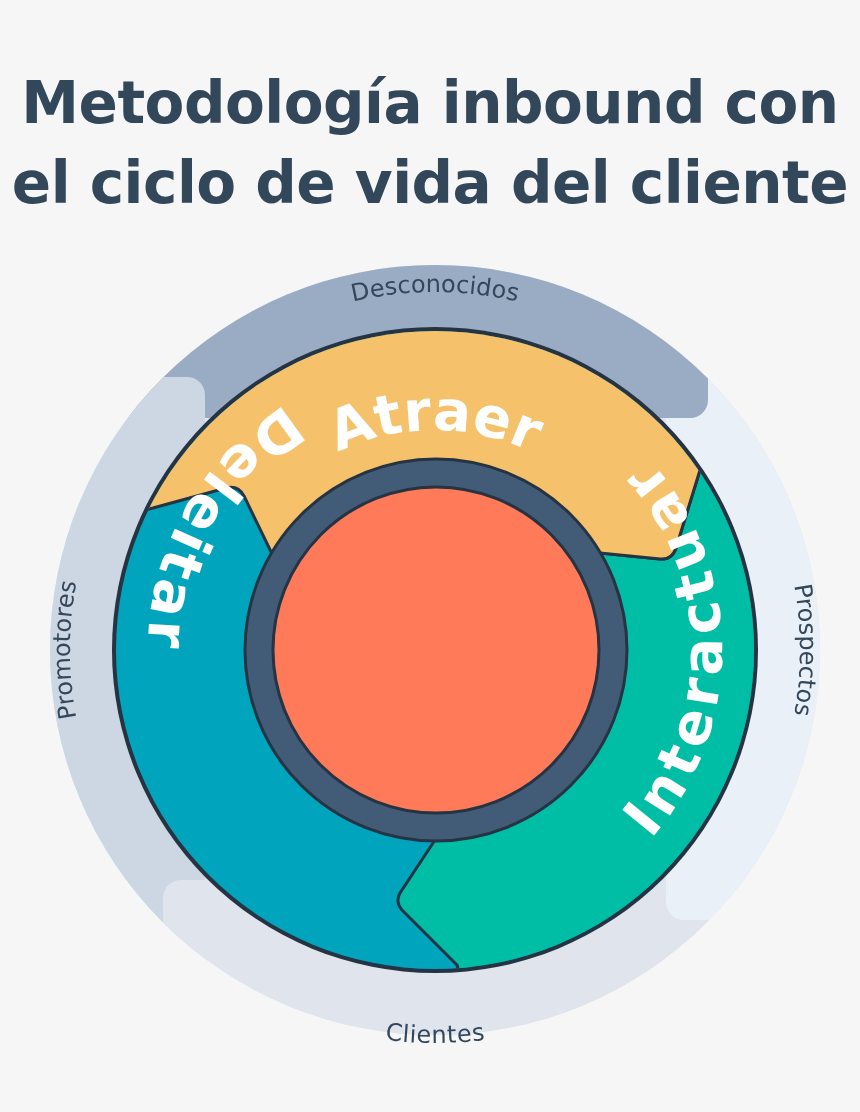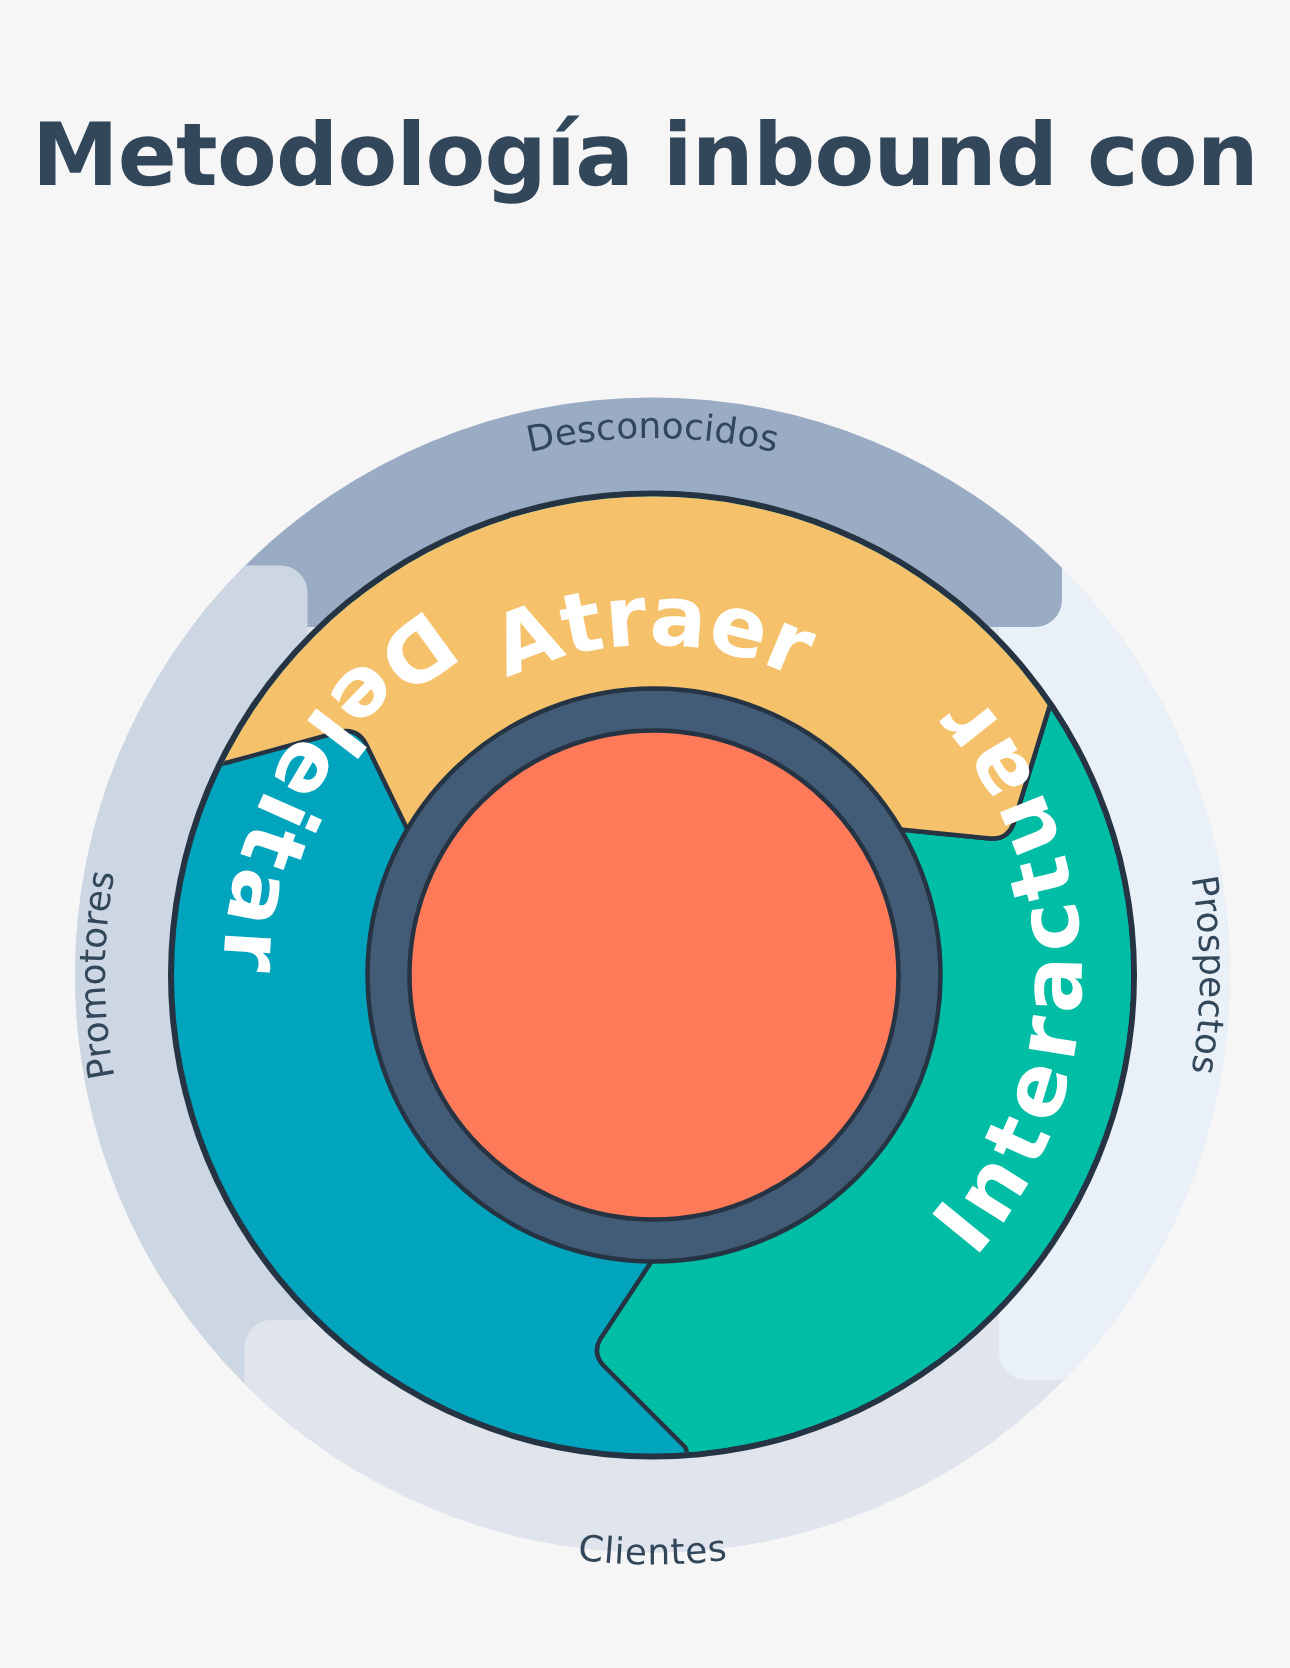--- a/index.html
+++ b/index.html
@@ -25,20 +25,21 @@
   .ring-label {
     font-family: "DejaVu Sans", sans-serif;
     fill: #33475b; font-size: 24px;
   }
 </style>
 </head>
 <body>
 
 <h1 class="title">
   <span>Metodología inbound con</span>
+  <span>el ciclo de vida del cliente</span>
 </h1>
 
 <svg class="diagram" width="860" height="1112" viewBox="0 0 860 1112">
   <defs>
     <clipPath id="outerClip">
         <circle cx="435" cy="650" r="385"></circle>
       </clipPath>
     <clipPath id="innerClip">
         <circle cx="435" cy="650" r="319"></circle>
       </clipPath>

